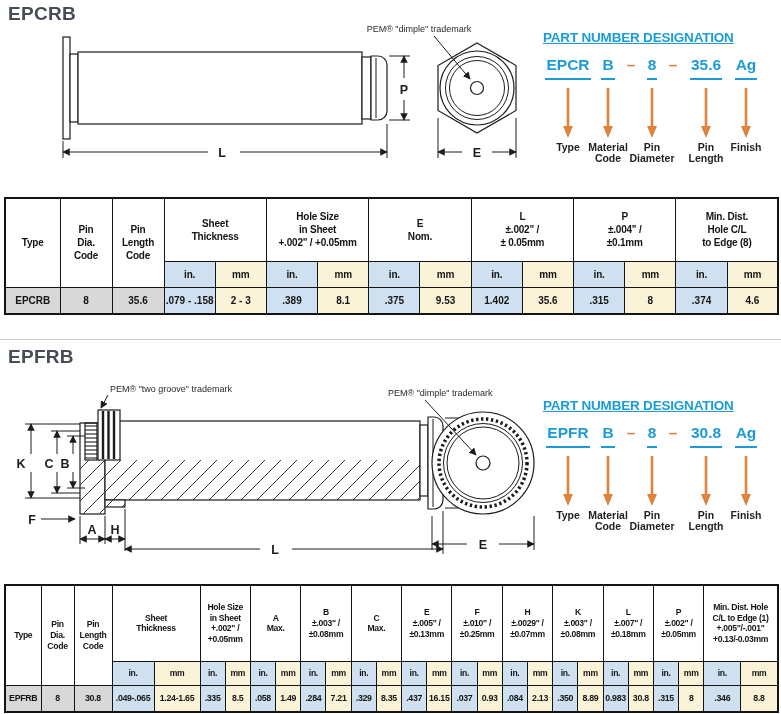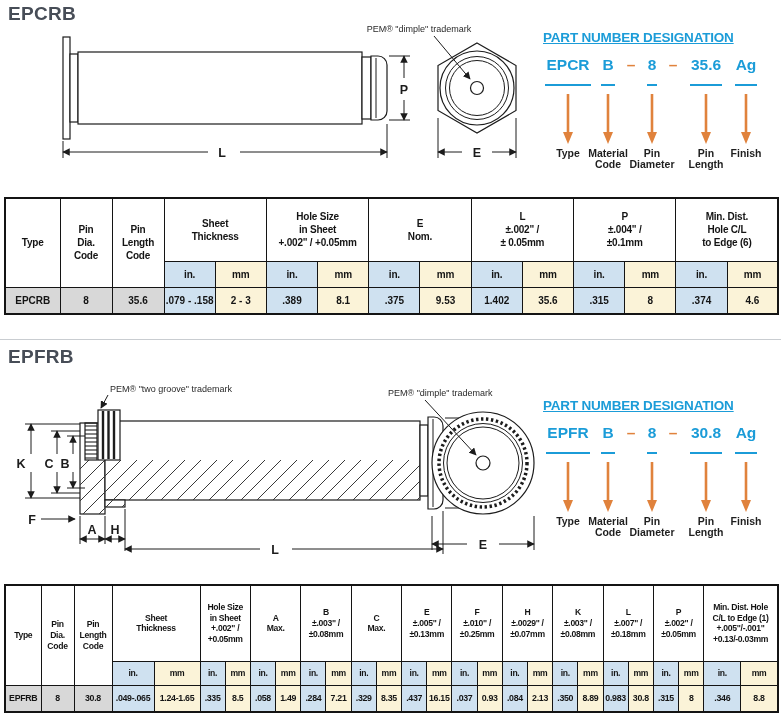--- a/index.html
+++ b/index.html
@@ -11,21 +11,21 @@
 
   .drawing { position:absolute; }
   svg text { font-family:"Liberation Sans", sans-serif; fill:#1c1c1c; }
   svg .note { font-size:9px; font-weight:400; fill:#2a2a2a; }
   svg .dim  { font-size:12.5px; font-weight:700; }
 
   
   .pnd { position:absolute; width:238px; }
   .pnd-title { font-size:13.5px; font-weight:800; color:#1b9cd8; text-decoration:underline; letter-spacing:-.2px; white-space:nowrap; }
   .pnd-grid { display:grid; grid-template-columns:50px 24px 16px 20px 16px 44px 30px; column-gap:3px; margin-top:12px; justify-items:center; align-items:start; }
-  .pn-seg { font-size:15.5px; font-weight:800; color:#1b9cd8; border-bottom:2px solid #1b9cd8; padding:0 1px 11px; line-height:1; }
+  .pn-seg { font-size:15.5px; font-weight:800; color:#1b9cd8; border-bottom:2px solid #1b9cd8; padding:0 1px 5px; line-height:1; }
   .pn-dash { font-size:15.5px; font-weight:800; color:#e0823c; line-height:1; }
   .pnd-arrow { margin-top:8px; }
   .pnd-label { margin-top:4px; font-size:10.5px; font-weight:700; color:#1f1f1f; text-align:center; line-height:1.12; white-space:pre-line; }
   .r2 { grid-row:2; } .r3 { grid-row:3; }
   .c1 { grid-column:1; } .c2 { grid-column:2; } .c3 { grid-column:3; }
   .c4 { grid-column:4; } .c5 { grid-column:5; } .c6 { grid-column:6; } .c7 { grid-column:7; }
 
   
   table.spec { position:absolute; border-collapse:collapse; table-layout:fixed; border:2px solid #141414; background:#fff; }
   table.spec th, table.spec td {
@@ -160,21 +160,21 @@
         <th colspan="2">E
 Nom.</th>
         <th colspan="2">L
 ±.002" /
 ± 0.05mm</th>
         <th colspan="2">P
 ±.004" /
 ±0.1mm</th>
         <th colspan="2">Min. Dist.
 Hole C/L
-to Edge (6)</th>
+to Edge (8)</th>
       </tr>
       <tr style="height:26px">
         <th class="bg-in">in.</th>
         <th class="bg-mm">mm</th>
         <th class="bg-in">in.</th>
         <th class="bg-mm">mm</th>
         <th class="bg-in">in.</th>
         <th class="bg-mm">mm</th>
         <th class="bg-in">in.</th>
         <th class="bg-mm">mm</th>

